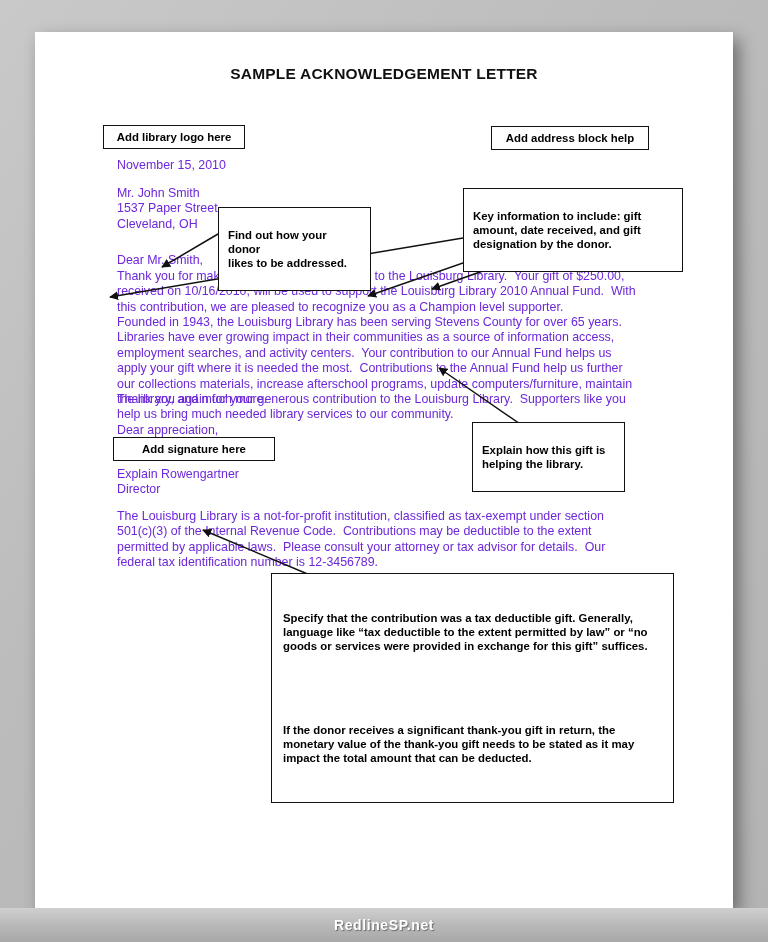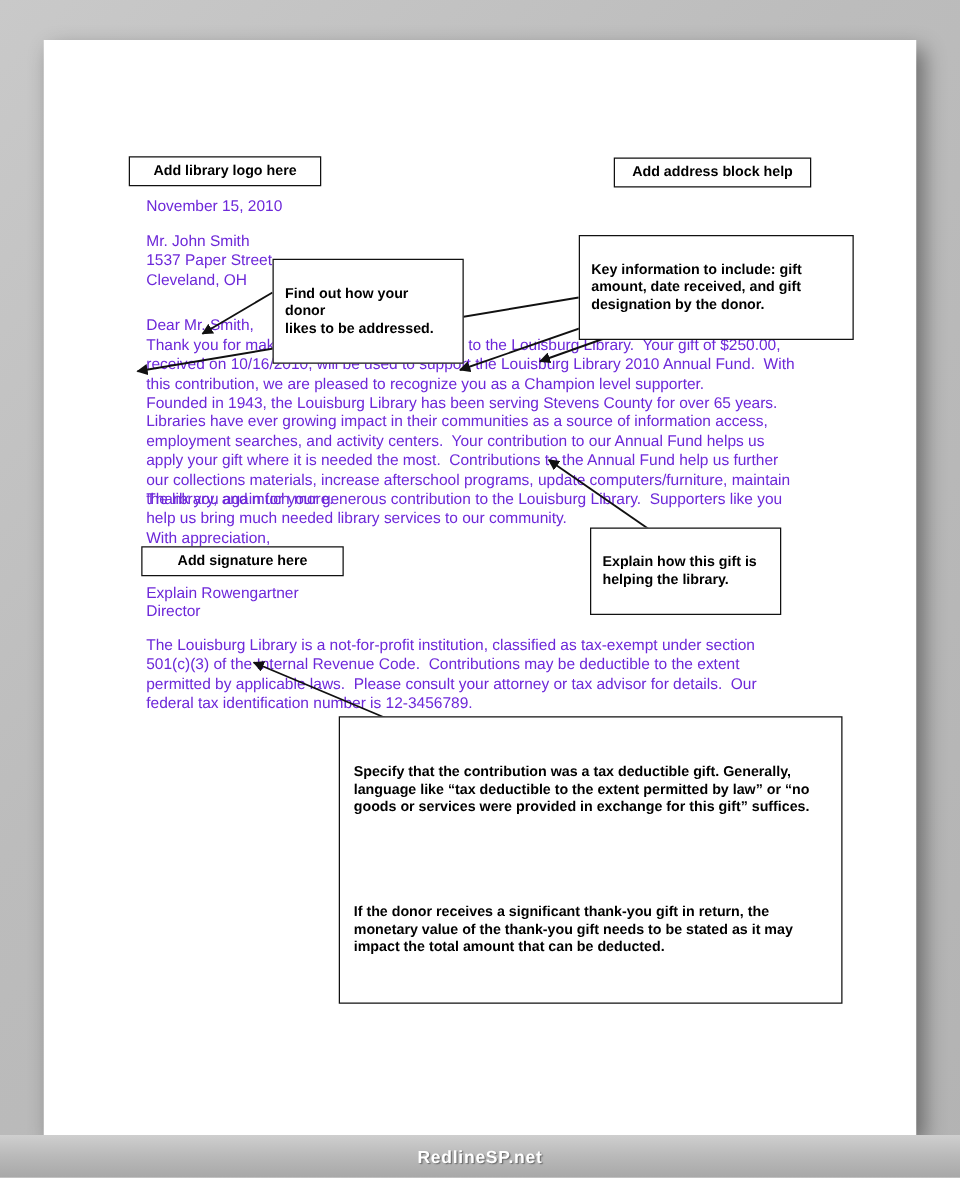--- a/index.html
+++ b/index.html
@@ -131,22 +131,23 @@
 
       <line x1="497" y1="207" x2="333" y2="264" stroke="#111" stroke-width="1.5" marker-end="url(#ah)"></line>
 
       <line x1="538" y1="207" x2="397" y2="257" stroke="#111" stroke-width="1.5" marker-end="url(#ah)"></line>
 
       <line x1="501" y1="403" x2="404" y2="336" stroke="#111" stroke-width="1.5" marker-end="url(#ah)"></line>
 
       <line x1="275" y1="543" x2="168" y2="498" stroke="#111" stroke-width="1.5" marker-end="url(#ah)"></line>
     </svg>
 
-
-    <div class="callout center pad-s" style="left:68px; top:93px; width:154px;">Add library logo here</div>
+    <div id="doc-title">SAMPLE ACKNOWLEDGEMENT LETTER</div>
+
+    <div class="callout center pad-s" style="left:68px; top:93px; width:142px;">Add library logo here</div>
 
     <div class="callout center pad-s" style="left:456px; top:94px; width:158px;">Add address block help</div>
 
     <div class="letter-text" style="left:82px; top:126px;">November 15, 2010</div>
 
     <div class="letter-text" style="left:82px; top:154px;">Mr. John Smith
 1537 Paper Street
 Cleveland, OH</div>
 
     <div class="callout pad-m" style="left:183px; top:175px; width:153px;">Find out how your donor
@@ -165,21 +166,21 @@
     <div class="letter-text" style="left:82px; top:283px;">Founded in 1943, the Louisburg Library has been serving Stevens County for over 65 years.
 Libraries have ever growing impact in their communities as a source of information access,
 employment searches, and activity centers.  Your contribution to our Annual Fund helps us
 apply your gift where it is needed the most.  Contributions to the Annual Fund help us further
 our collections materials, increase afterschool programs, update computers/furniture, maintain
 the library, and much more.</div>
 
     <div class="letter-text" style="left:82px; top:360px;">Thank you again for your generous contribution to the Louisburg Library.  Supporters like you
 help us bring much needed library services to our community.</div>
 
-    <div class="letter-text" style="left:82px; top:391px;">With appreciation,</div>
+    <div class="letter-text" style="left:82px; top:391px;">Dear appreciation,</div>
 
     <div class="callout pad-m" style="left:437px; top:390px; width:153px;">Explain how this gift is
 helping the library.</div>
 
     <div class="callout center pad-s" style="left:78px; top:405px; width:162px;">Add signature here</div>
 
     <div class="letter-text" style="left:82px; top:435px;">Explain Rowengartner</div>
 
     <div class="letter-text" style="left:82px; top:450px;">Director</div>
 

